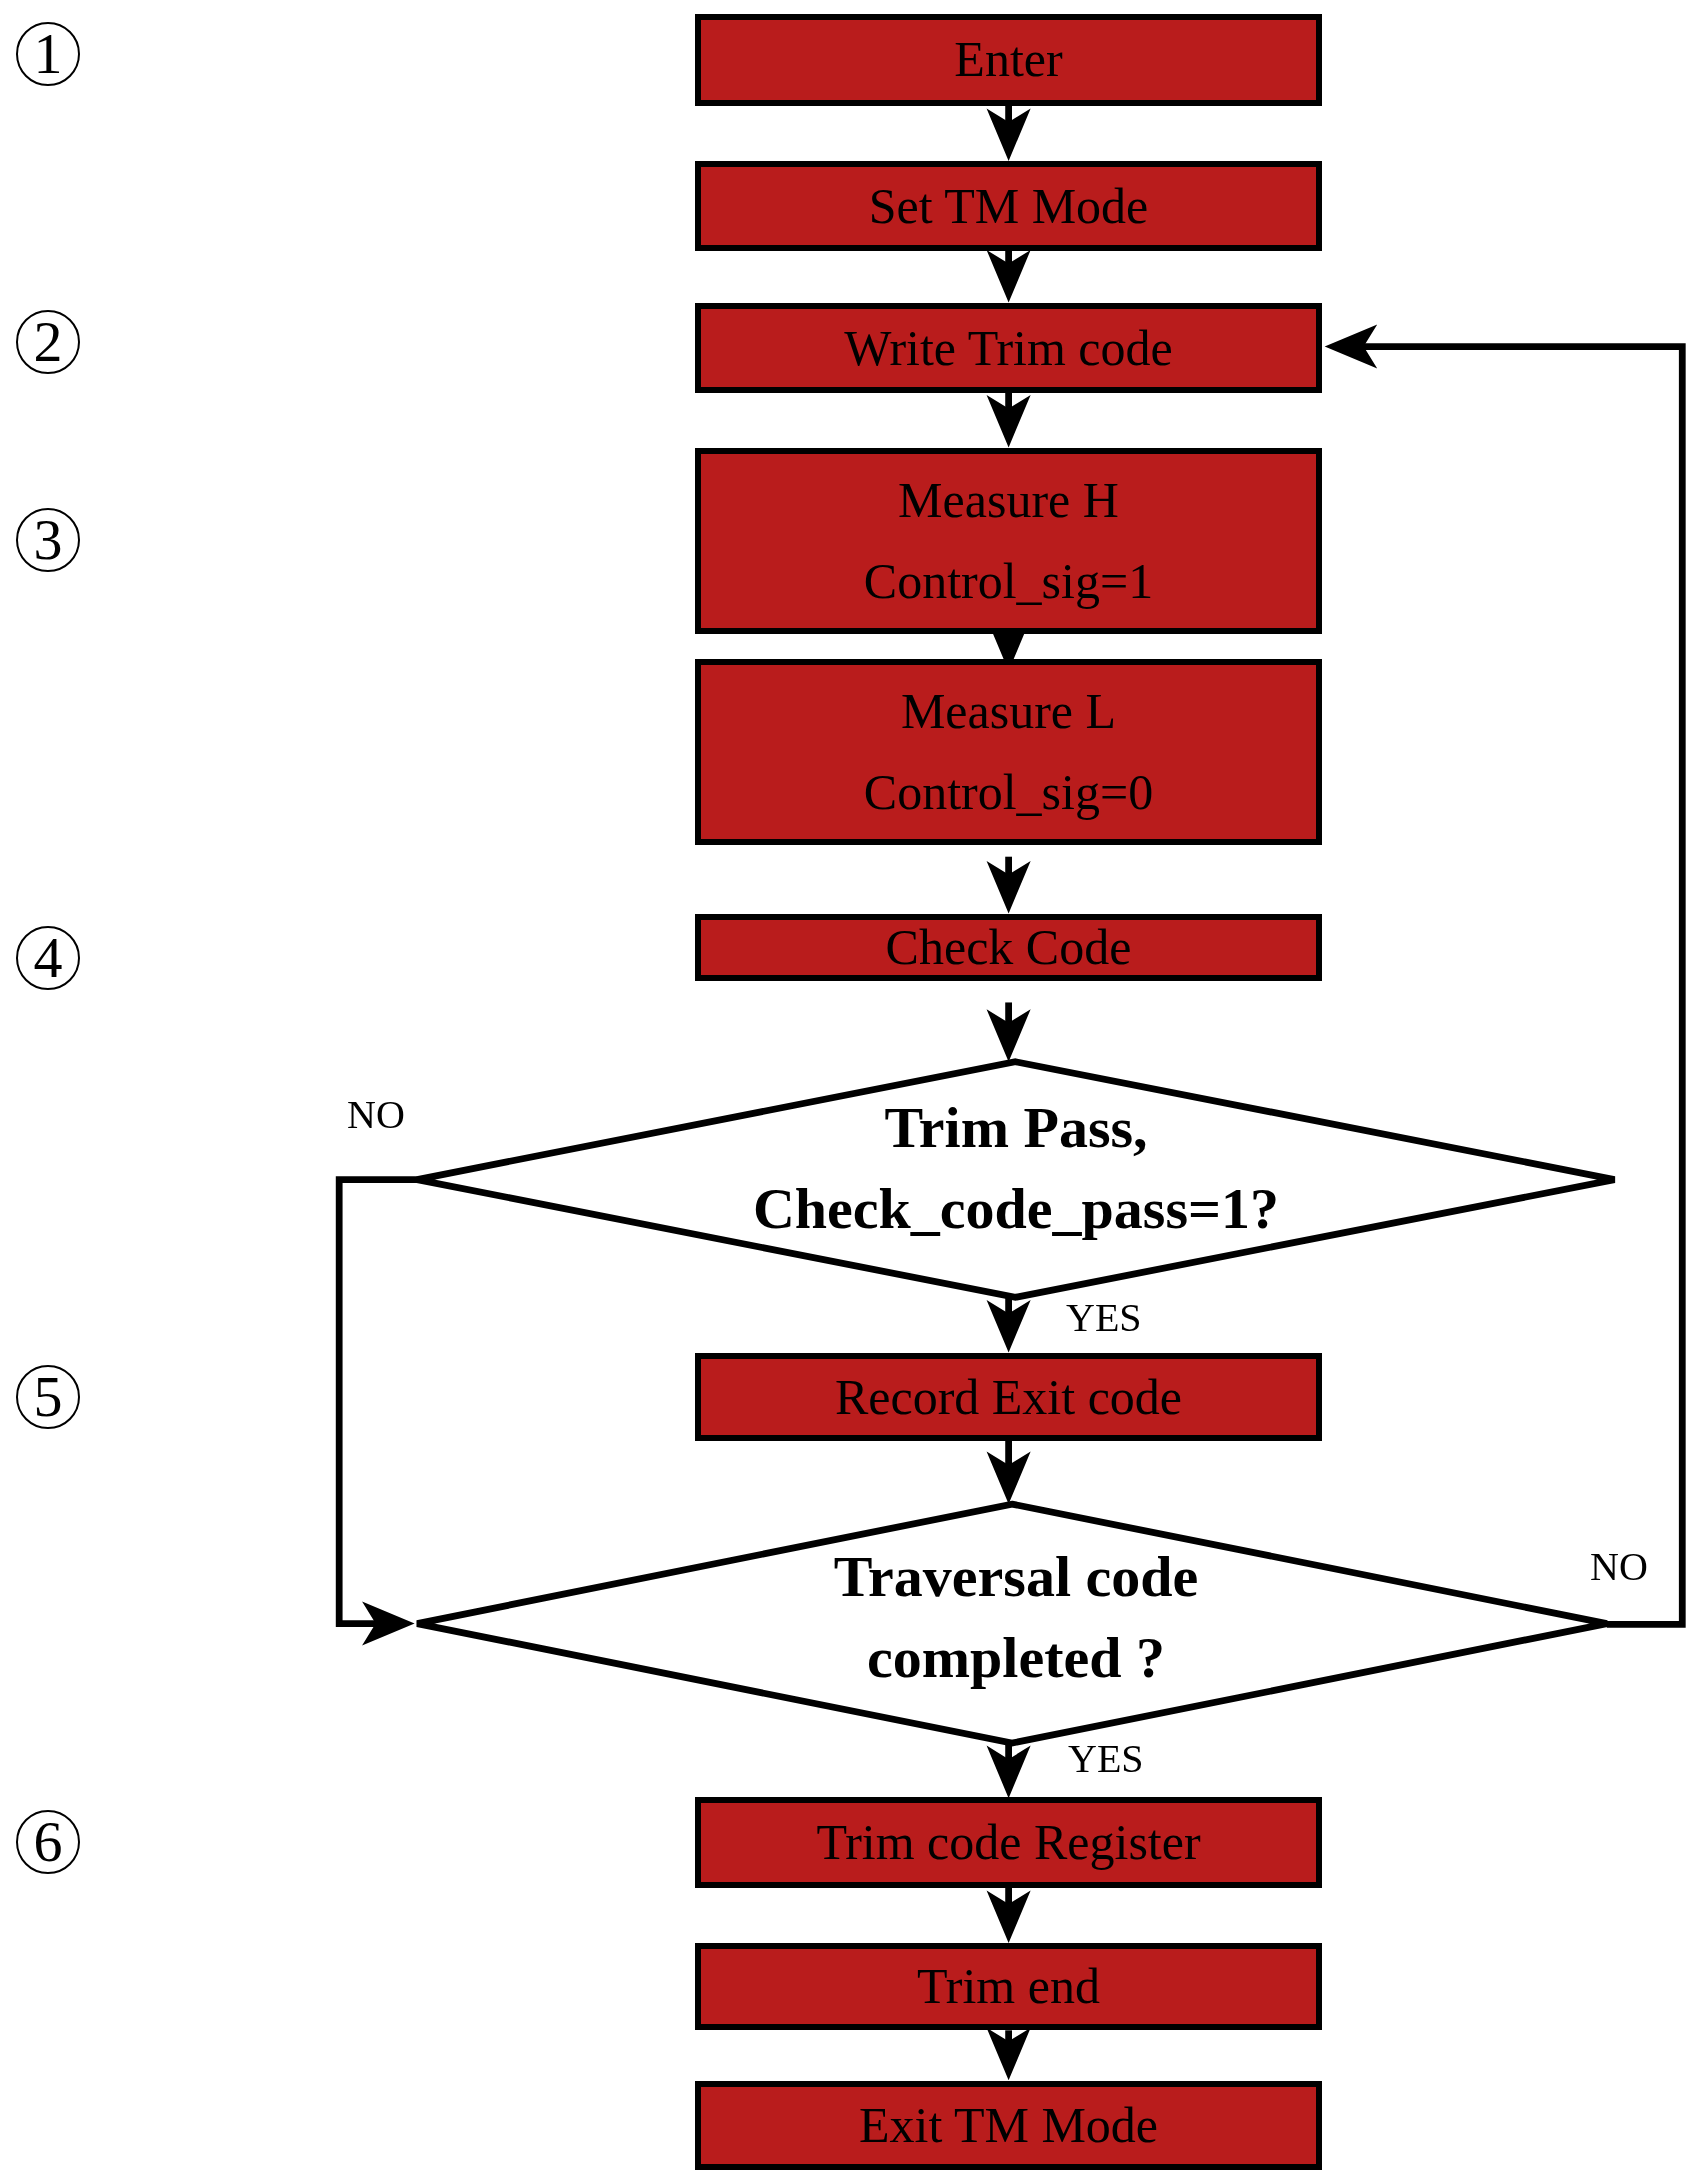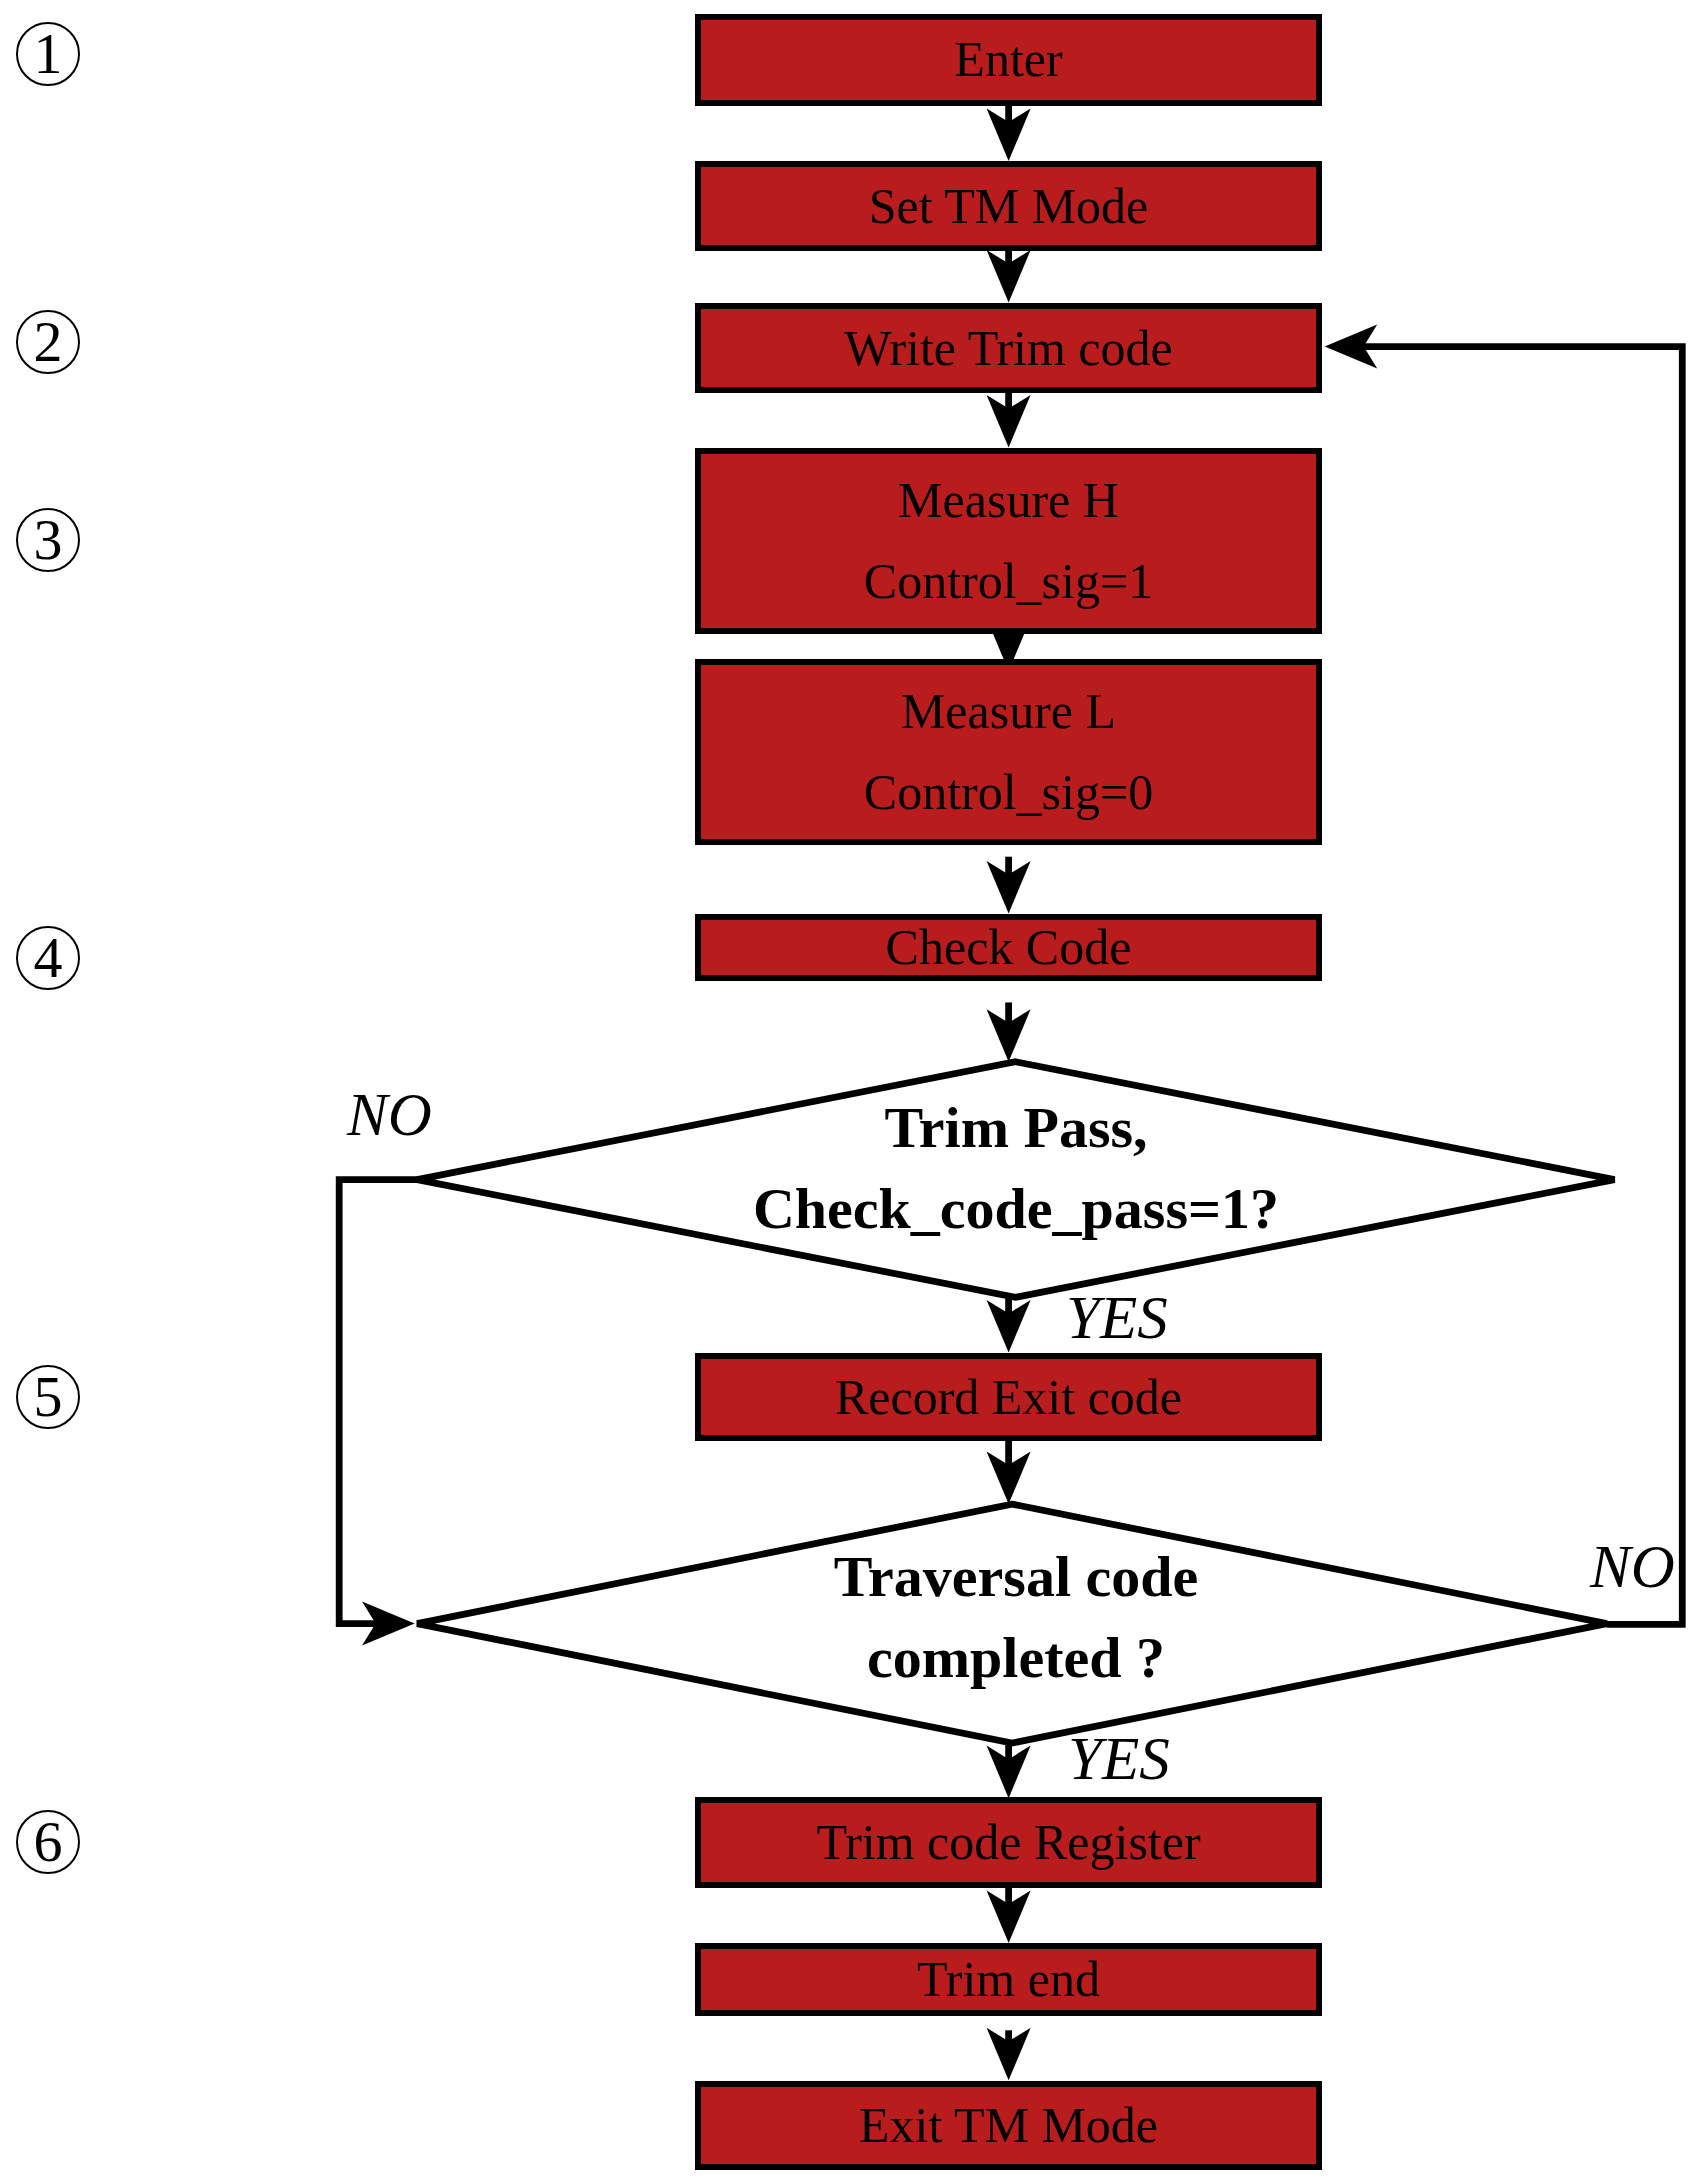--- a/index.html
+++ b/index.html
@@ -43,24 +43,23 @@
     position: absolute;
     left: 509px;
     width: 1014px;
     text-align: center;
     font-size: 58px;
     line-height: 81px;
   }
   .dlabel span { display: block; white-space: nowrap; font-weight: bold; }
   .elabel {
     position: absolute;
-    font-size: 61px;
+    font-size: 40px;
     line-height: 61px;
     white-space: nowrap;
-    font-style: italic;
   }
   .step {
     position: absolute;
     left: 16px;
     width: 64px;
     height: 64px;
     box-sizing: border-box;
     border: 2.5px solid #000000;
     border-radius: 50%;
     display: flex;
@@ -148,21 +147,21 @@
   </div>
   <div class="box" style="top:914px;height:67px">
     <span>Check Code</span>
   </div>
   <div class="box" style="top:1353px;height:88px">
     <span>Record Exit code</span>
   </div>
   <div class="box" style="top:1797px;height:91px">
     <span>Trim code Register</span>
   </div>
-  <div class="box" style="top:1943px;height:73px">
+  <div class="box" style="top:1943px;height:87px">
     <span>Trim end</span>
   </div>
   <div class="box" style="top:2081px;height:89px">
     <span>Exit TM Mode</span>
   </div>
 
   <div class="dlabel" style="top:1087px">
     <span>Trim Pass,</span>
     <span>Check_code_pass=1?</span>
   </div>

